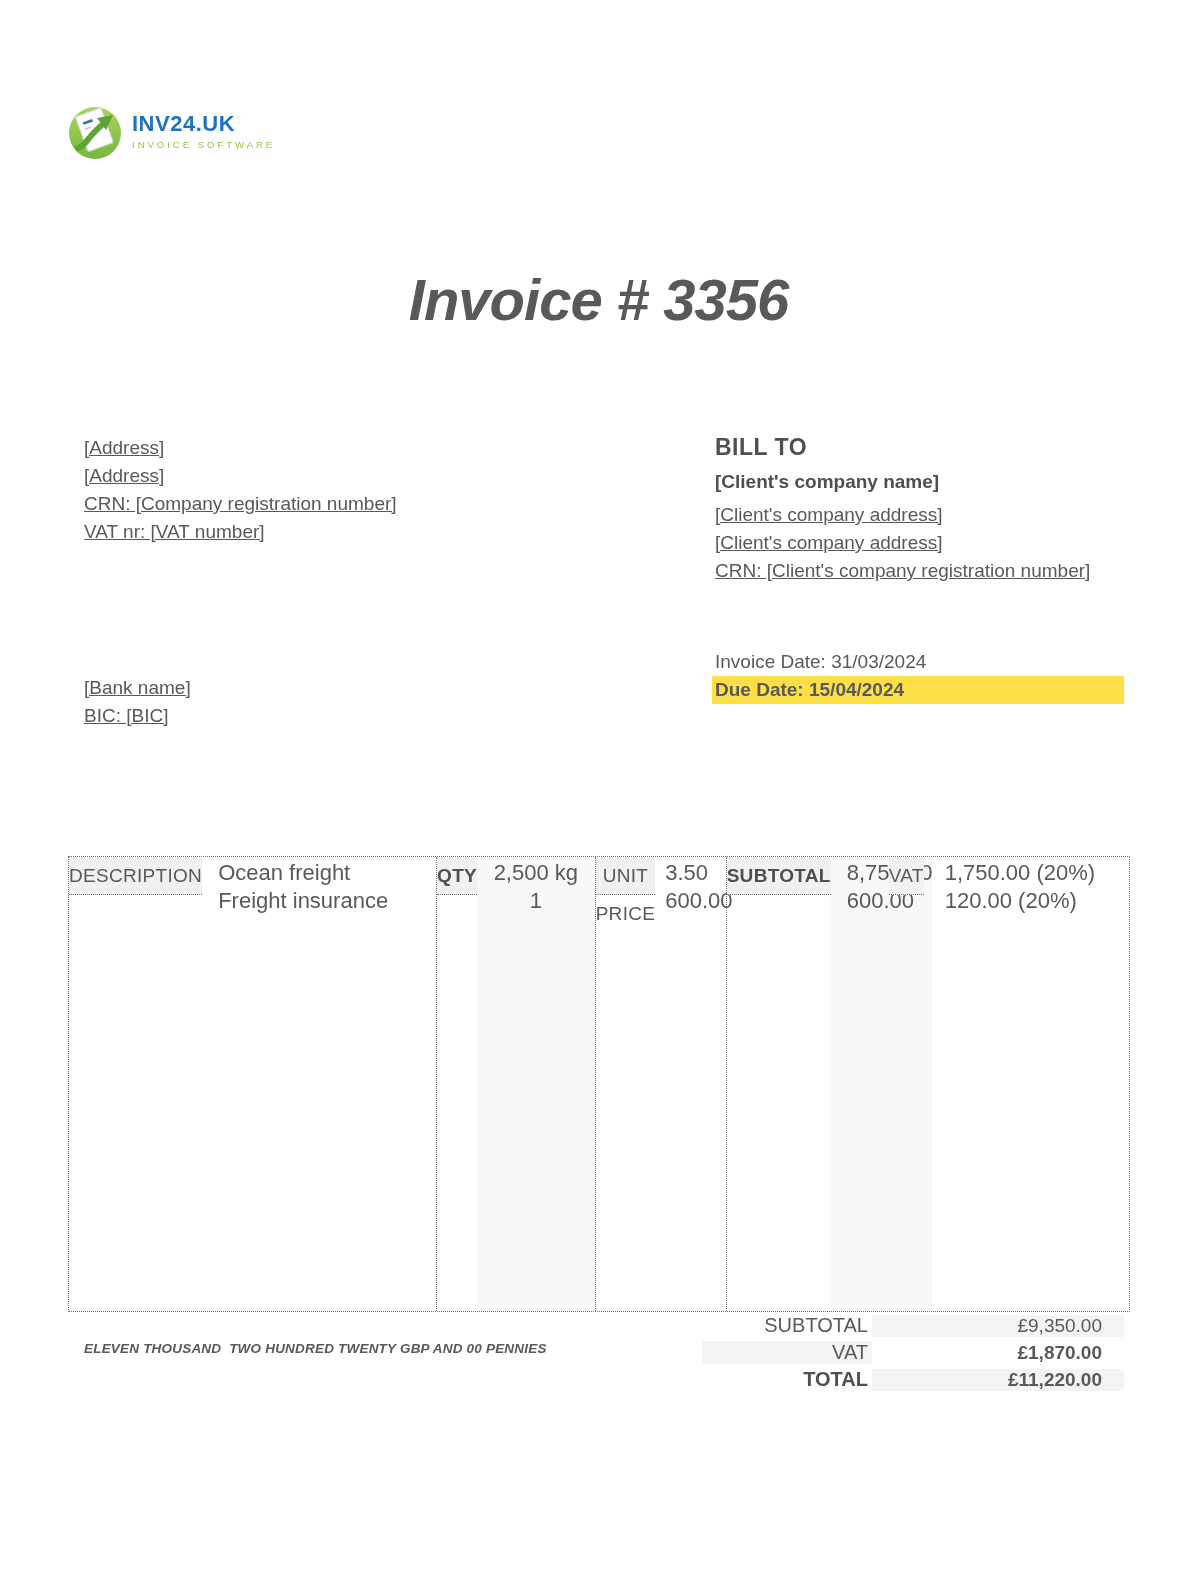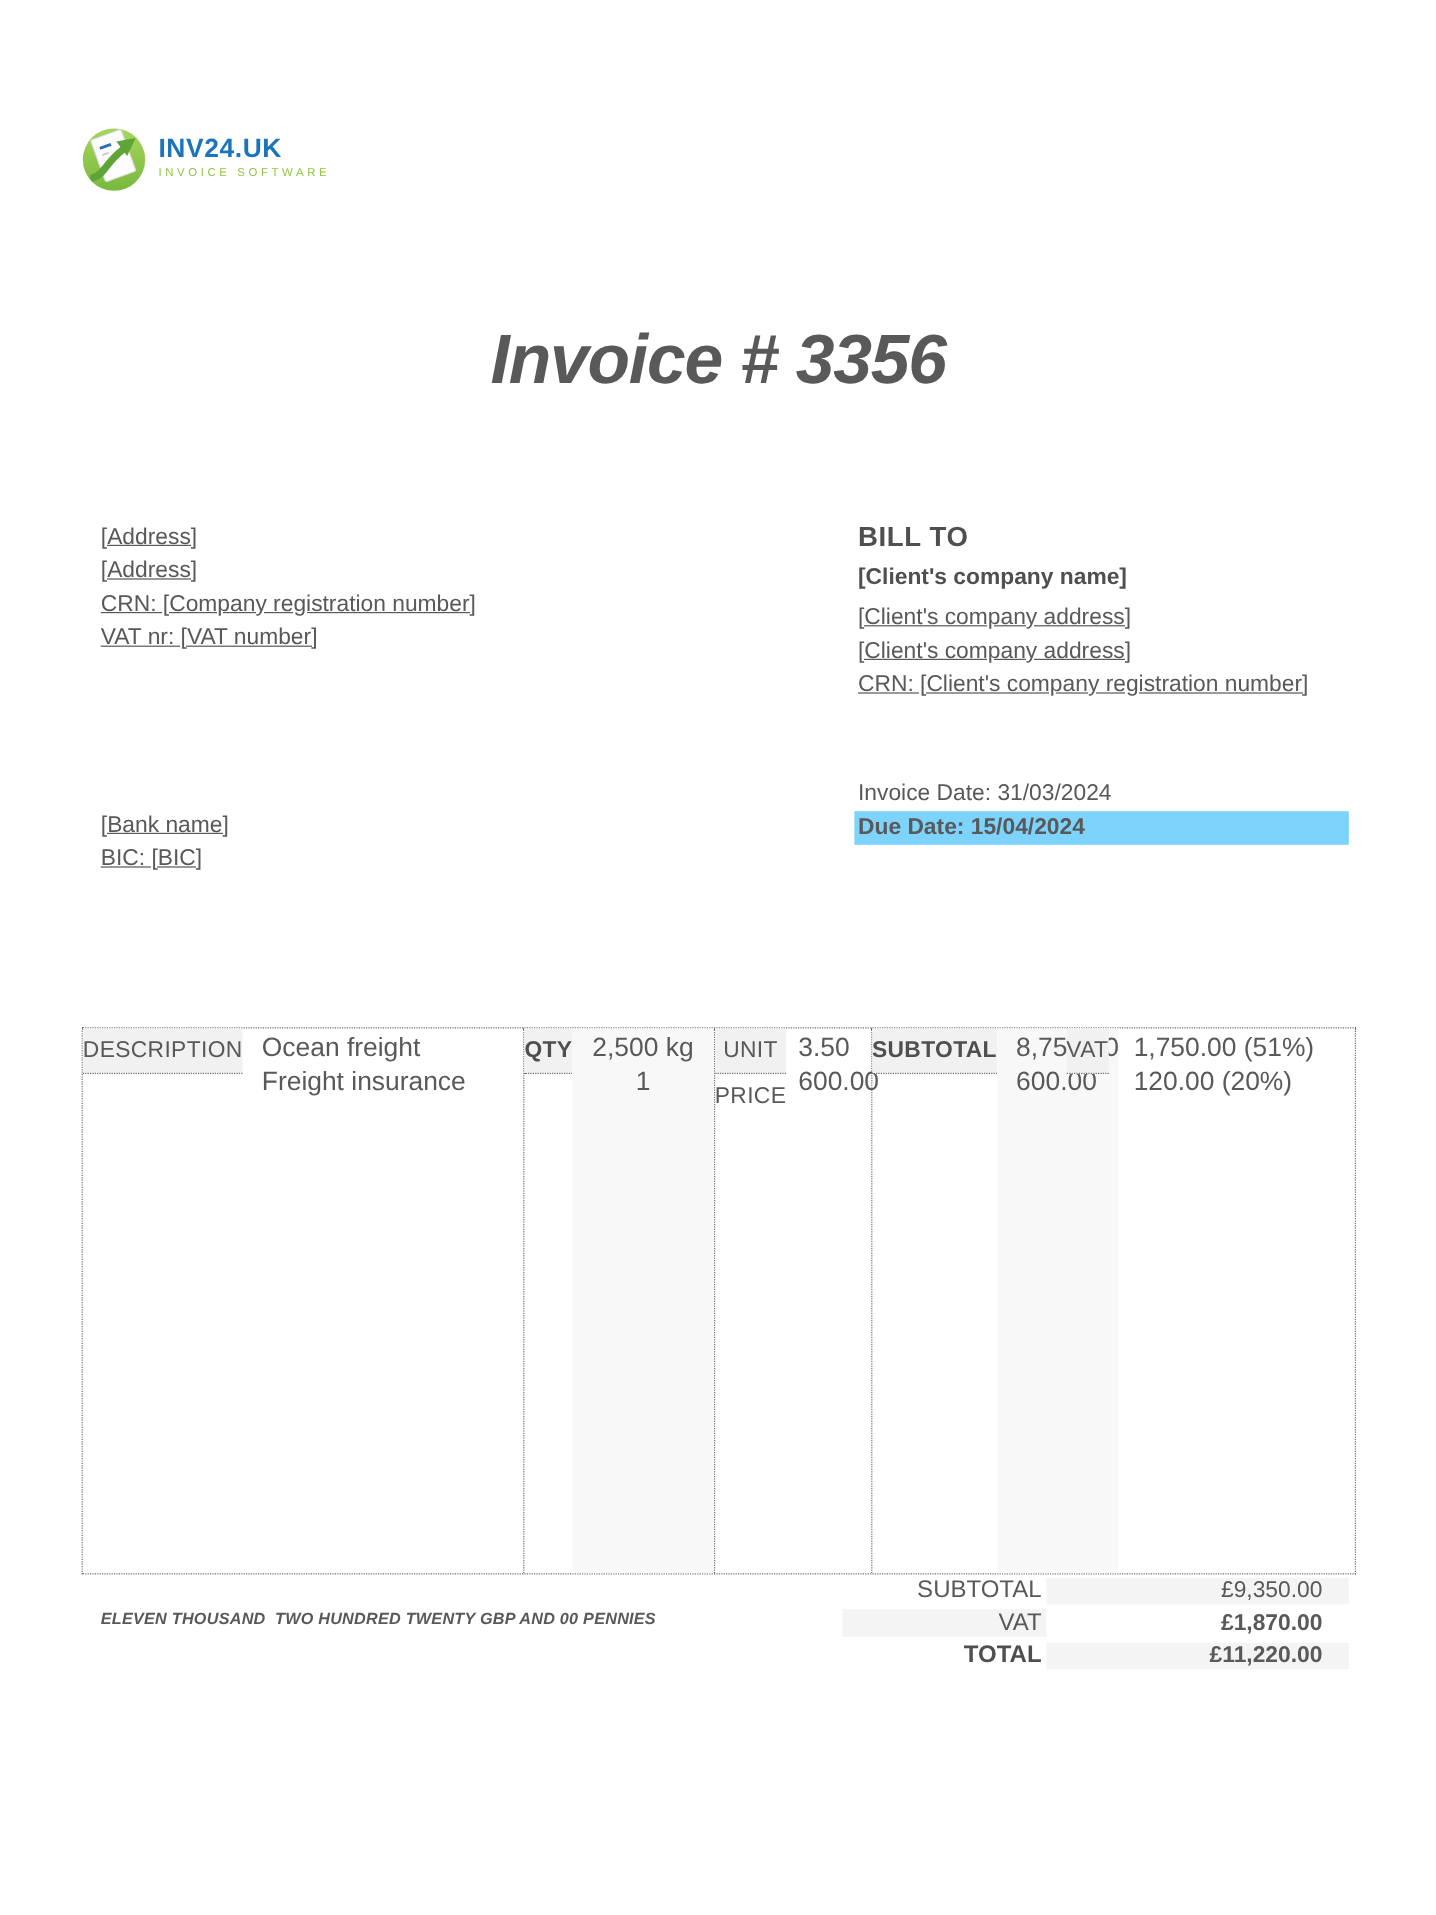--- a/index.html
+++ b/index.html
@@ -27,21 +27,21 @@
   .seller { position:absolute; left:84px; top:434px; width:420px; }
   .seller-name { font-size:23px; font-weight:bold; color:#4f4f4f; margin-bottom:9px; }
   .info-line { font-size:19px; line-height:28px;text-decoration:underline; }
 
   .billto { position:absolute; left:715px; top:434px; width:420px; }
   .billto-heading { font-size:23px; font-weight:bold; color:#4f4f4f; margin-bottom:7px; letter-spacing:0.5px; }
   .client-name { font-size:19px; font-weight:bold; color:#4f4f4f; line-height:28px; margin-bottom:5px; }
 
   .dates { position:absolute; left:712px; top:648px; width:420px; }
   .date-line { font-size:19px; line-height:28px; height:28px; padding-left:3px; }
-  .date-line.due { font-weight:bold; background:#7dd3fc; width:412px; }
+  .date-line.due { font-weight:bold; background:#fde047; width:412px; }
 
   .bank { position:absolute; left:84px; top:674px; width:330px; }
 
   
   .inv-table {
     position:absolute; left:68px; top:856px; width:1062px; height:456px;
     display:flex; border:1px dotted #707070;
   }
   .col { border-right:1px dotted #707070; display:flex; flex-direction:row; }
   .col:last-child { border-right:none; }
@@ -162,21 +162,21 @@
     <div class="col col-sub">
       <div class="th">SUBTOTAL</div>
       <div class="td">
         <div>8,750.00</div>
         <div>600.00</div>
       </div>
     </div>
     <div class="col col-vat">
       <div class="th">VAT</div>
       <div class="td">
-        <div>1,750.00 (51%)</div>
+        <div>1,750.00 (20%)</div>
         <div>120.00 (20%)</div>
       </div>
     </div>
   </div>
 
   <div class="totals">
     <div class="total-row subtotal">
       <span class="total-label">SUBTOTAL</span>
       <span class="total-value">£9,350.00</span>
     </div>

